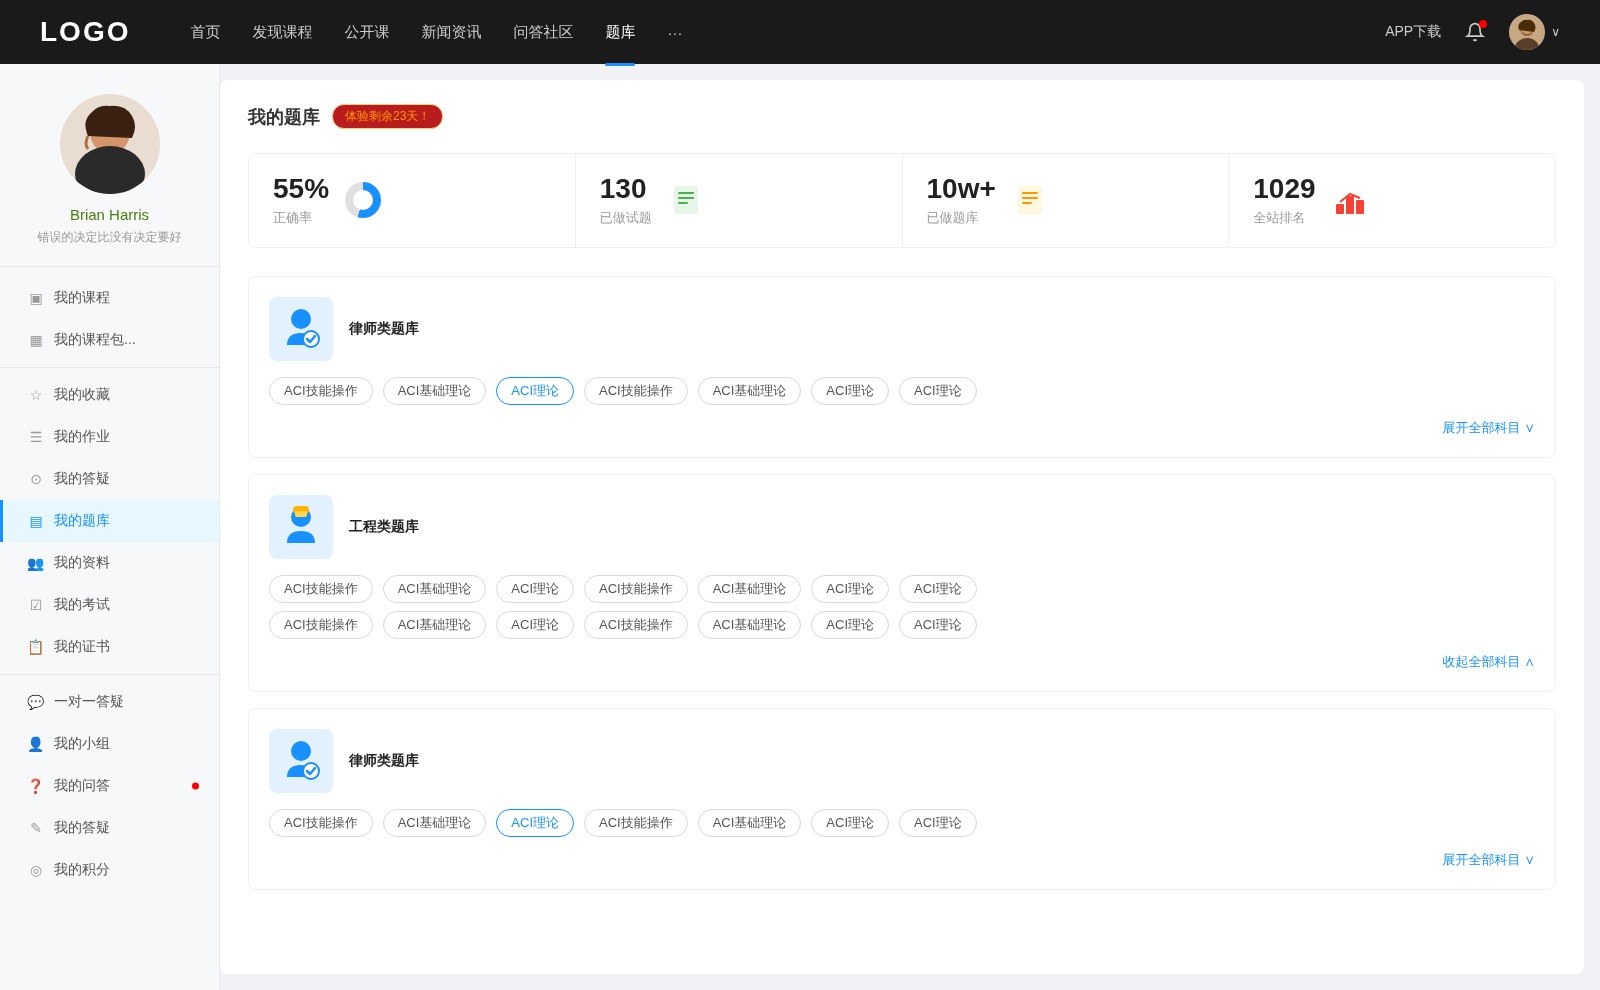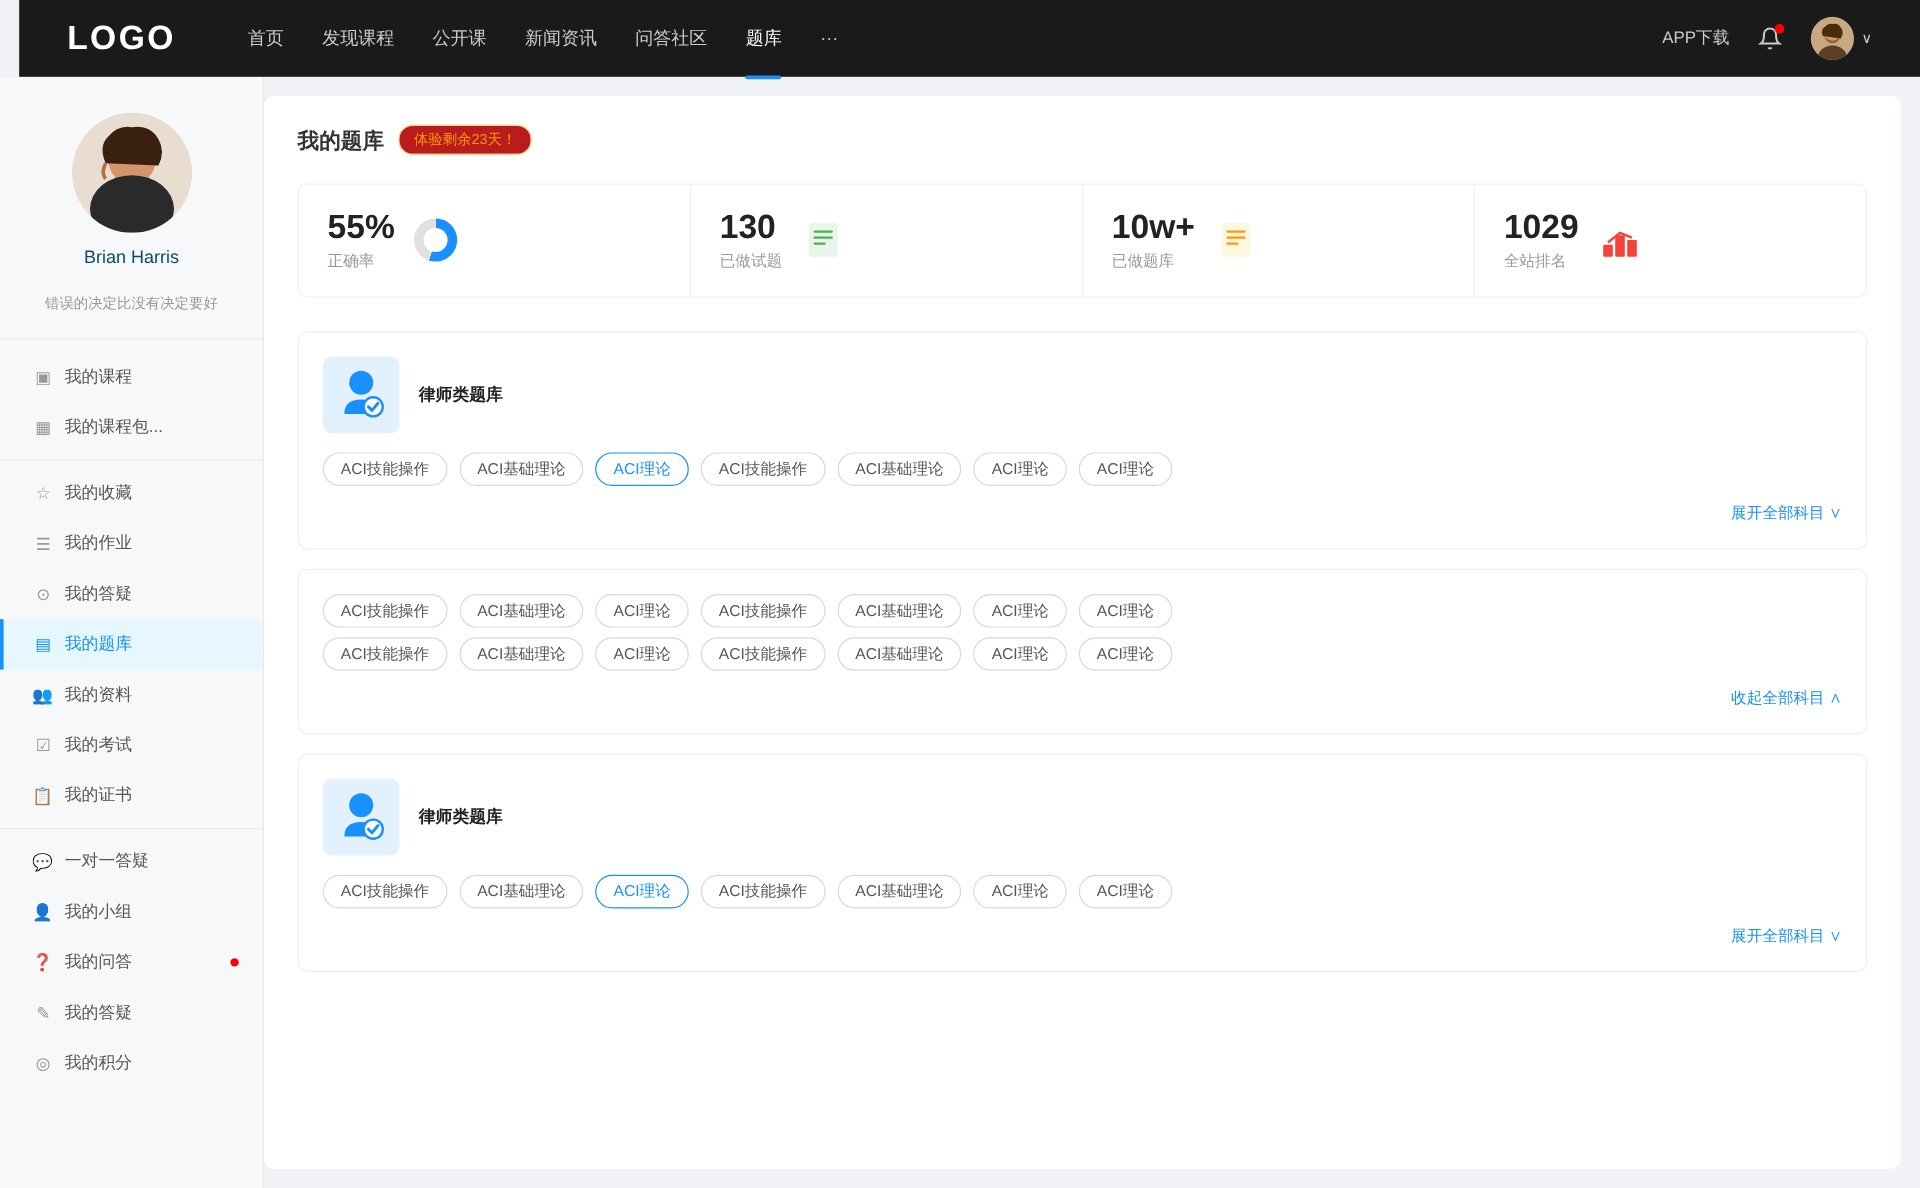--- a/index.html
+++ b/index.html
@@ -6,21 +6,21 @@
     body { font-family: -apple-system, BlinkMacSystemFont, "PingFang SC", "Microsoft YaHei", sans-serif; background: #f0f2f5; font-size: 14px; color: #333; }
 
     
     .navbar {
       background: #1a1a1a;
       height: 64px;
       display: flex;
       align-items: center;
       padding: 0 40px;
       position: fixed;
-      top: 0; left: 16px; right: 0;
+      top: 0; left: 0; right: 0;
       z-index: 100;
     }
     .navbar-logo {
       color: white;
       font-size: 28px;
       font-weight: bold;
       letter-spacing: 2px;
       margin-right: 60px;
       min-width: 80px;
     }
@@ -114,22 +114,22 @@
     }
     .profile-avatar-img {
       width: 100%; height: 100%;
       background: linear-gradient(135deg, #f5f5f5, #ddd);
       display: flex; align-items: center; justify-content: center;
       font-size: 40px;
     }
     .profile-name {
       font-size: 15px;
       font-weight: 500;
-      color: #0c4a6e;
-      margin-bottom: 22px;
+      color: #4d7c0f;
+      margin-bottom: 6px;
     }
     .profile-motto {
       font-size: 12px;
       color: #999;
       text-align: center;
     }
     .sidebar-menu {
       list-style: none;
       padding: 0;
     }
@@ -540,20 +540,31 @@
         <span class="tag active">ACI理论</span>
         <span class="tag">ACI技能操作</span>
         <span class="tag">ACI基础理论</span>
         <span class="tag">ACI理论</span>
         <span class="tag">ACI理论</span>
       </div>
       <div class="expand-link">展开全部科目 ∨</div>
     </div>
 
     <div class="qbank-section">
+      <div class="qbank-header">
+        <div class="qbank-icon">
+          <svg width="48" height="48" viewBox="0 0 48 48" xmlns="http://www.w3.org/2000/svg">
+            <circle cx="24" cy="14" r="10" fill="#1890ff"></circle>
+            <path d="M10 40 Q10 28 24 28 Q38 28 38 40" fill="#1890ff"></path>
+            <rect x="16" y="3" width="16" height="8" rx="4" fill="#ffb300"></rect>
+            <rect x="18" y="8" width="12" height="6" rx="2" fill="#ffd54f"></rect>
+          </svg>
+        </div>
+        <div class="qbank-title">工程类题库</div>
+      </div>
       <div class="tags-row">
         <span class="tag">ACI技能操作</span>
         <span class="tag">ACI基础理论</span>
         <span class="tag">ACI理论</span>
         <span class="tag">ACI技能操作</span>
         <span class="tag">ACI基础理论</span>
         <span class="tag">ACI理论</span>
         <span class="tag">ACI理论</span>
       </div>
       <div class="tags-row">

